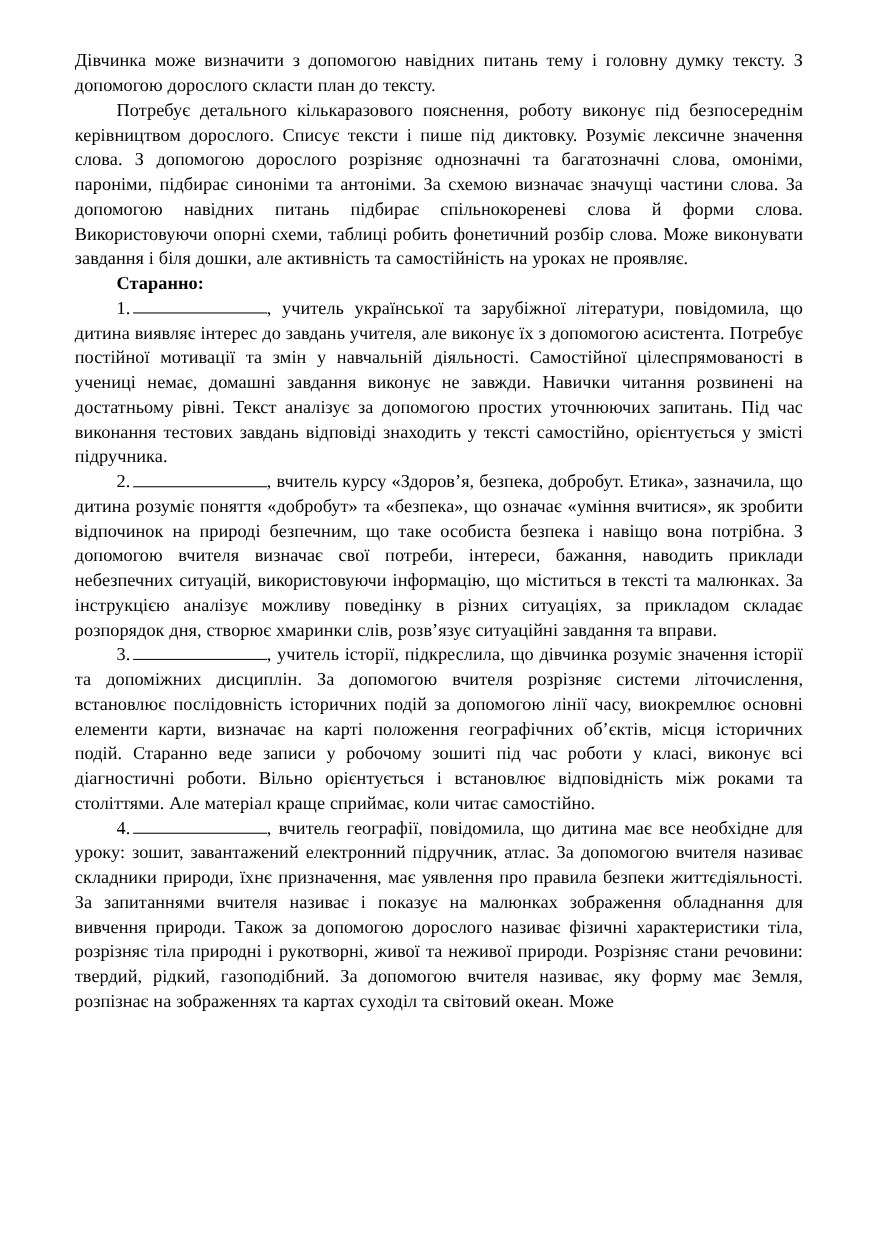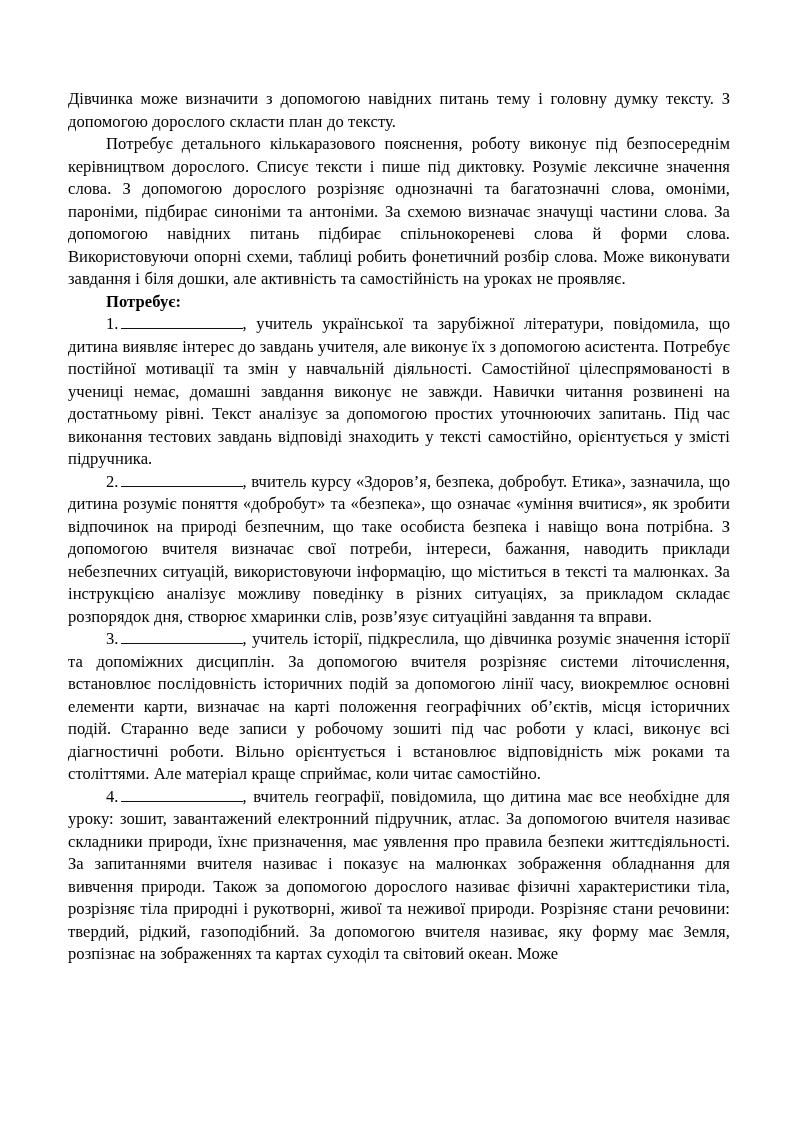--- a/index.html
+++ b/index.html
@@ -17,21 +17,20 @@
   .page {
     width: 794px;
     height: 1123px;
     box-sizing: border-box;
     padding: 44px 64px 0 68px;
     background: #ffffff;
     position: relative;
   }
   .doc-body {
     width: 662px;
-    margin-top: 44px;
   }
   p.para {
     margin: 0;
     padding: 0;
     font-size: 16.6px;
     line-height: 22.5px;
     text-align: justify;
     text-justify: inter-word;
     text-indent: 0;
     letter-spacing: 0.05px;
@@ -61,21 +60,21 @@
 </head>
 <body>
 
 <div class="page">
   <div class="doc-body">
 
     <p class="para">Дівчинка може визначити з допомогою навідних питань тему і головну думку тексту. З допомогою дорослого скласти план до тексту.</p>
 
     <p class="para indent">Потребує детального кількаразового пояснення, роботу виконує під безпосереднім керівництвом дорослого. Списує тексти і пише під диктовку. Розуміє лексичне значення слова. З допомогою дорослого розрізняє однозначні та багатозначні слова, омоніми, пароніми, підбирає синоніми та антоніми. За схемою визначає значущі частини слова. За допомогою навідних питань підбирає спільнокореневі слова й форми слова. Використовуючи опорні схеми, таблиці робить фонетичний розбір слова. Може виконувати завдання і біля дошки, але активність та самостійність на уроках не проявляє.</p>
 
-    <p class="para heading">Потребує:</p>
+    <p class="para heading">Старанно:</p>
 
     <p class="para indent"><span class="num">1.</span><span class="blank-line"></span><span>, учитель української та зарубіжної літератури, повідомила, що дитина виявляє інтерес до завдань учителя, але виконує їх з допомогою асистента. Потребує постійної мотивації та змін у навчальній діяльності. Самостійної цілеспрямованості в учениці немає, домашні завдання виконує не завжди. Навички читання розвинені на достатньому рівні. Текст аналізує за допомогою простих уточнюючих запитань. Під час виконання тестових завдань відповіді знаходить у тексті самостійно, орієнтується у змісті підручника.</span></p>
 
     <p class="para indent"><span class="num">2.</span><span class="blank-line"></span><span>, вчитель курсу «Здоров’я, безпека, добробут. Етика», зазначила, що дитина розуміє поняття «добробут» та «безпека», що означає «уміння вчитися», як зробити відпочинок на природі безпечним, що таке особиста безпека і навіщо вона потрібна. З допомогою вчителя визначає свої потреби, інтереси, бажання, наводить приклади небезпечних ситуацій, використовуючи інформацію, що міститься в тексті та малюнках. За інструкцією аналізує можливу поведінку в різних ситуаціях,  за прикладом складає розпорядок дня, створює хмаринки слів, розв’язує ситуаційні завдання та вправи.</span></p>
 
     <p class="para indent"><span class="num">3.</span><span class="blank-line"></span><span>, учитель історії, підкреслила, що дівчинка розуміє значення історії та допоміжних дисциплін. За допомогою вчителя розрізняє системи літочислення, встановлює послідовність історичних подій за допомогою лінії часу, виокремлює основні елементи карти, визначає на карті положення географічних об’єктів, місця історичних подій. Старанно веде записи у робочому зошиті під час роботи у класі, виконує всі діагностичні роботи. Вільно орієнтується і встановлює відповідність між роками та століттями. Але матеріал краще сприймає, коли читає самостійно.</span></p>
 
     <p class="para indent"><span class="num">4.</span><span class="blank-line"></span><span>, вчитель географії, повідомила, що дитина має все необхідне для уроку: зошит, завантажений електронний підручник, атлас. За допомогою вчителя називає складники природи, їхнє призначення, має уявлення про правила безпеки життєдіяльності. За запитаннями вчителя називає і показує на малюнках зображення обладнання для вивчення природи. Також за допомогою дорослого називає фізичні характеристики тіла, розрізняє тіла природні і рукотворні, живої та неживої природи. Розрізняє стани речовини: твердий, рідкий, газоподібний. За допомогою вчителя називає, яку форму має Земля, розпізнає на зображеннях та картах суходіл та світовий океан. Може</span></p>
 
   </div>

